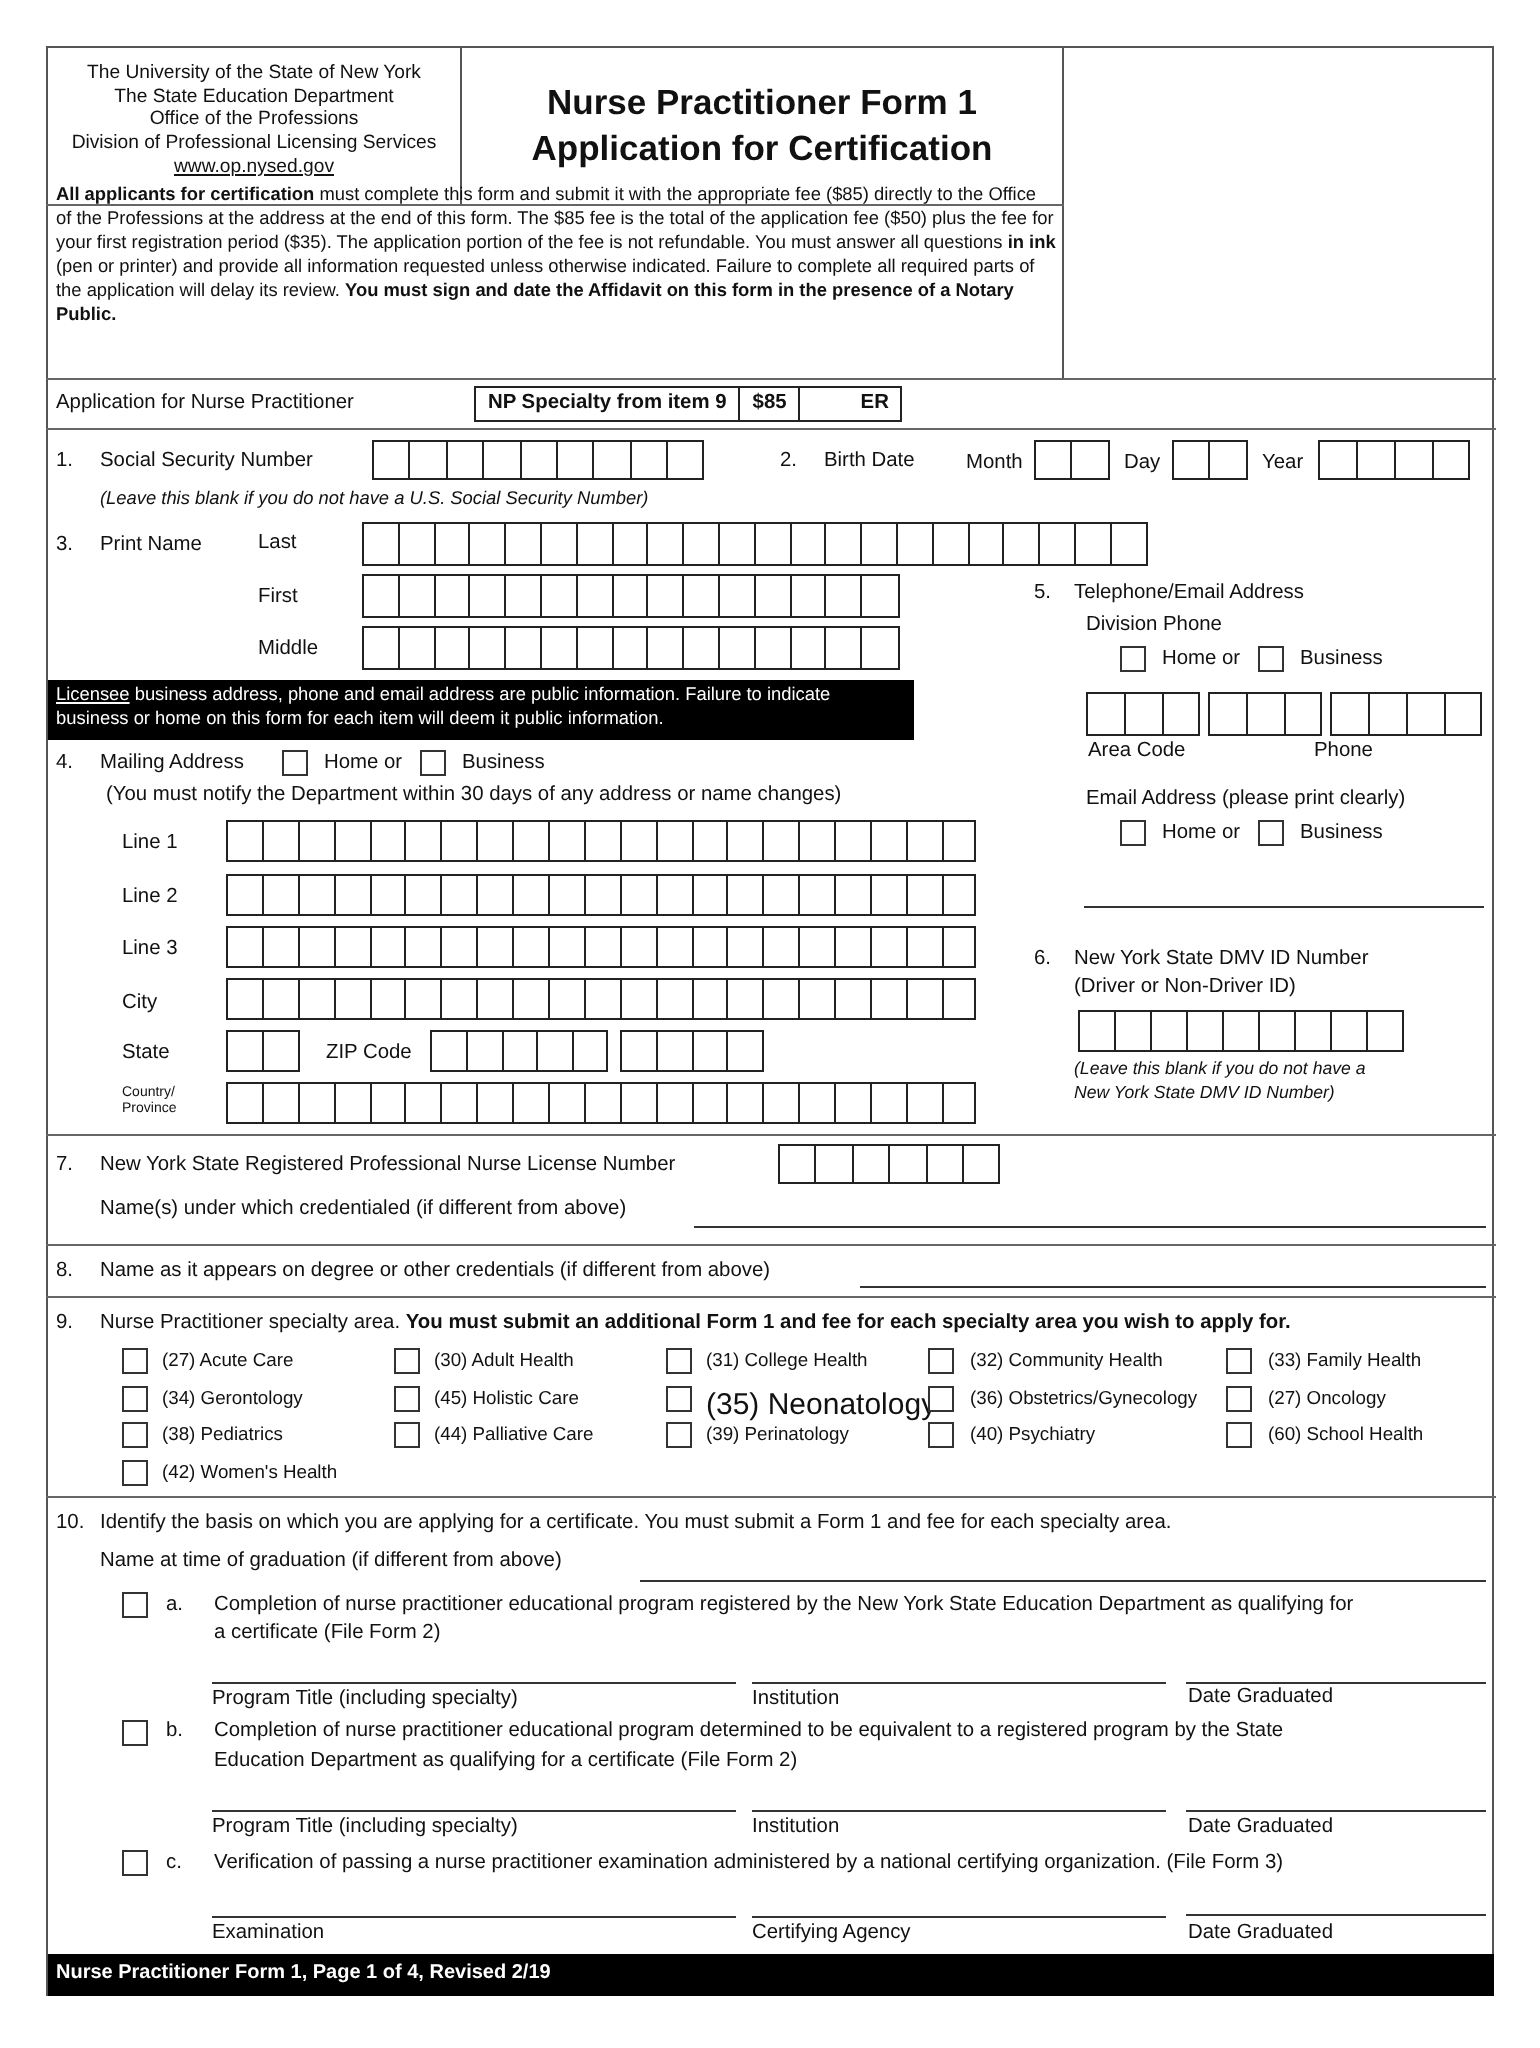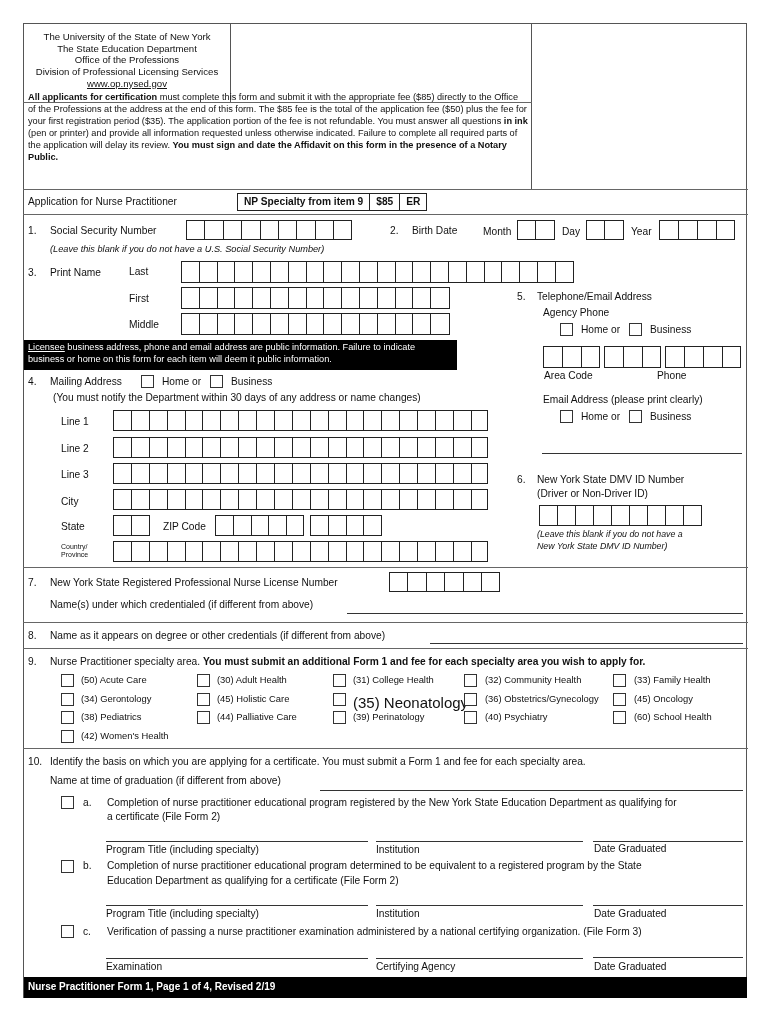--- a/index.html
+++ b/index.html
@@ -16,21 +16,21 @@
   .cb { position: absolute; width: 13px; height: 13px; border: 1px solid #333; background: #fff; }
   .hdr-left { position: absolute; left: 24px; top: 24px; width: 206px; height: 78px; text-align: center; font-size: 9.6px; line-height: 1.22; padding-top: 7px; }
   .hdr-left a { color: #111; text-decoration: underline; }
   .hdr-title { position: absolute; left: 231px; top: 40px; width: 300px; text-align: center; font-weight: bold; font-size: 17.5px; line-height: 1.3; }
   .intro { position: absolute; left: 28px; top: 92px; width: 500px; font-size: 9.2px; line-height: 1.3; white-space: normal; }
   .intro b { font-weight: bold; }
   .notice { position: absolute; left: 24px; top: 340px; width: 433px; height: 30px; background: #000; color: #fff; font-size: 9.2px; line-height: 1.3; padding: 2px 4px; white-space: normal; }
   .notice u { text-decoration: underline; }
   .np-box { position: absolute; left: 237px; top: 193px; height: 18px; display: flex; border: 1.5px solid #222; font-weight: bold; font-size: 10.2px; }
   .np-box div { padding: 2px 6px 0 6px; border-right: 1px solid #222; }
-  .np-box div:last-child { border-right: none; }
+  .np-box div:last-child { border-right: none; margin-left: 24px; }
   .footer { position: absolute; left: 24px; top: 977px; width: 723px; height: 21px; background: #000; color: #fff; font-weight: bold; font-size: 10px; padding: 4px 4px; }
   .small { font-size: 7px; line-height: 1.1; }
   .ital { font-style: italic; font-size: 9.2px; }
   .lbl { font-size: 10.2px; }
 </style>
 </head>
 <body>
 
 <div class="frame"></div>
 <div class="vline" style="left:230px;top:23px;height:80px;"></div>
@@ -44,20 +44,22 @@
 <div class="hline" style="left:23px;top:748px;width:725px;"></div>
 
 <div class="hdr-left">
   <div>The University of the State of New York</div>
   <div>The State Education Department</div>
   <div>Office of the Professions</div>
   <div>Division of Professional Licensing Services</div>
   <div><a>www.op.nysed.gov</a></div>
 </div>
 <div class="hdr-title">
+  <div>Nurse Practitioner Form 1</div>
+  <div>Application for Certification</div>
 </div>
 
 <div class="intro"><b>All applicants for certification</b><span> must complete this form and submit it with the appropriate fee ($85) directly to the Office of the Professions at the address at the end of this form. The $85 fee is the total of the application fee ($50) plus the fee for your first registration period ($35). The application portion of the fee is not refundable. You must answer all questions </span><b>in ink</b><span> (pen or printer) and provide all information requested unless otherwise indicated. Failure to complete all required parts of the application will delay its review. </span><b>You must sign and date the Affidavit on this form in the presence of a Notary Public.</b></div>
 
 <div class="txt lbl" style="left:28px;top:196px;">Application for Nurse Practitioner</div>
 <div class="np-box">
   <div>NP Specialty from item 9</div>
   <div>$85</div>
   <div>ER</div>
 </div>
@@ -309,21 +311,21 @@
     <span style="width:17.9px"></span>
     <span style="width:17.9px"></span>
     <span style="width:17.9px"></span>
     <span style="width:17.9px"></span>
     <span style="width:17.9px"></span>
     <span style="flex:1"></span>
 </div>
 
 <div class="txt lbl" style="left:517px;top:291px;">5.</div>
 <div class="txt lbl" style="left:537px;top:291px;">Telephone/Email Address</div>
-<div class="txt lbl" style="left:543px;top:307px;">Agency Phone</div>
+<div class="txt lbl" style="left:543px;top:307px;">Division Phone</div>
 <div class="cb" style="left:560px;top:323px;"></div>
 <div class="txt lbl" style="left:581px;top:324px;">Home or</div>
 <div class="cb" style="left:629px;top:323px;"></div>
 <div class="txt lbl" style="left:650px;top:324px;">Business</div>
 <div class="boxes" style="left:543px;top:346px;width:57px;height:22px;">
     <span style="width:19px"></span>
     <span style="width:19px"></span>
     <span style="flex:1"></span>
   </div>
 <div class="boxes" style="left:604px;top:346px;width:57px;height:22px;">
@@ -377,40 +379,40 @@
 <div class="uline" style="left:347px;top:613px;width:396px;"></div>
 
 <div class="txt lbl" style="left:28px;top:630px;">8.</div>
 <div class="txt lbl" style="left:50px;top:630px;">Name as it appears on degree or other credentials (if different from above)</div>
 <div class="uline" style="left:430px;top:643px;width:313px;"></div>
 
 <div class="txt lbl" style="left:28px;top:656px;">9.</div>
 <div class="txt lbl" style="left:50px;top:656px;"><span>Nurse Practitioner specialty area. </span><b>You must submit an additional Form 1 and fee for each specialty area you wish to apply for.</b></div>
 
 <div class="cb" style="left:61px;top:674px;"></div>
-<div class="txt" style="left:81px;top:675px;font-size:9.4px;">(50) Acute Care</div>
+<div class="txt" style="left:81px;top:675px;font-size:9.4px;">(27) Acute Care</div>
 <div class="cb" style="left:197px;top:674px;"></div>
 <div class="txt" style="left:217px;top:675px;font-size:9.4px;">(30) Adult Health</div>
 <div class="cb" style="left:333px;top:674px;"></div>
 <div class="txt" style="left:353px;top:675px;font-size:9.4px;">(31) College Health</div>
 <div class="cb" style="left:464px;top:674px;"></div>
 <div class="txt" style="left:485px;top:675px;font-size:9.4px;">(32) Community Health</div>
 <div class="cb" style="left:613px;top:674px;"></div>
 <div class="txt" style="left:634px;top:675px;font-size:9.4px;">(33) Family Health</div>
 
 <div class="cb" style="left:61px;top:693px;"></div>
 <div class="txt" style="left:81px;top:694px;font-size:9.4px;">(34) Gerontology</div>
 <div class="cb" style="left:197px;top:693px;"></div>
 <div class="txt" style="left:217px;top:694px;font-size:9.4px;">(45) Holistic Care</div>
 <div class="cb" style="left:333px;top:693px;"></div>
 <div class="txt" style="left:353px;top:694px;font-size:15px;">(35) Neonatology</div>
 <div class="cb" style="left:464px;top:693px;"></div>
 <div class="txt" style="left:485px;top:694px;font-size:9.4px;">(36) Obstetrics/Gynecology</div>
 <div class="cb" style="left:613px;top:693px;"></div>
-<div class="txt" style="left:634px;top:694px;font-size:9.4px;">(45) Oncology</div>
+<div class="txt" style="left:634px;top:694px;font-size:9.4px;">(27) Oncology</div>
 
 <div class="cb" style="left:61px;top:711px;"></div>
 <div class="txt" style="left:81px;top:712px;font-size:9.4px;">(38) Pediatrics</div>
 <div class="cb" style="left:197px;top:711px;"></div>
 <div class="txt" style="left:217px;top:712px;font-size:9.4px;">(44) Palliative Care</div>
 <div class="cb" style="left:333px;top:711px;"></div>
 <div class="txt" style="left:353px;top:712px;font-size:9.4px;">(39) Perinatology</div>
 <div class="cb" style="left:464px;top:711px;"></div>
 <div class="txt" style="left:485px;top:712px;font-size:9.4px;">(40) Psychiatry</div>
 <div class="cb" style="left:613px;top:711px;"></div>

